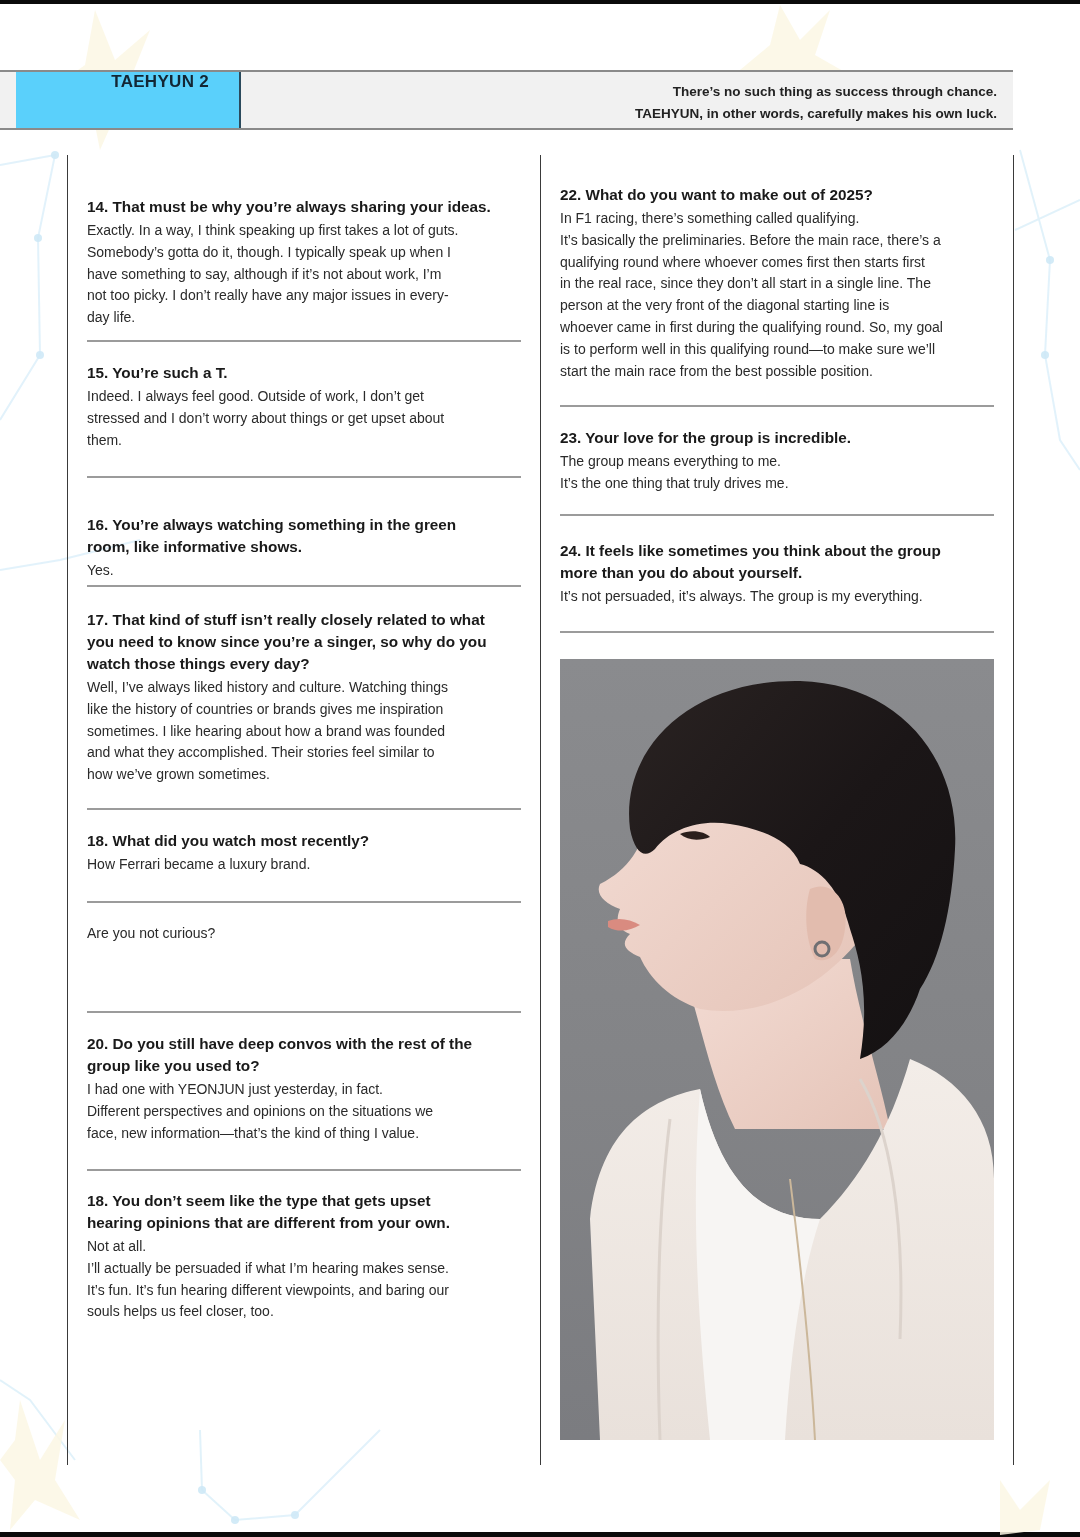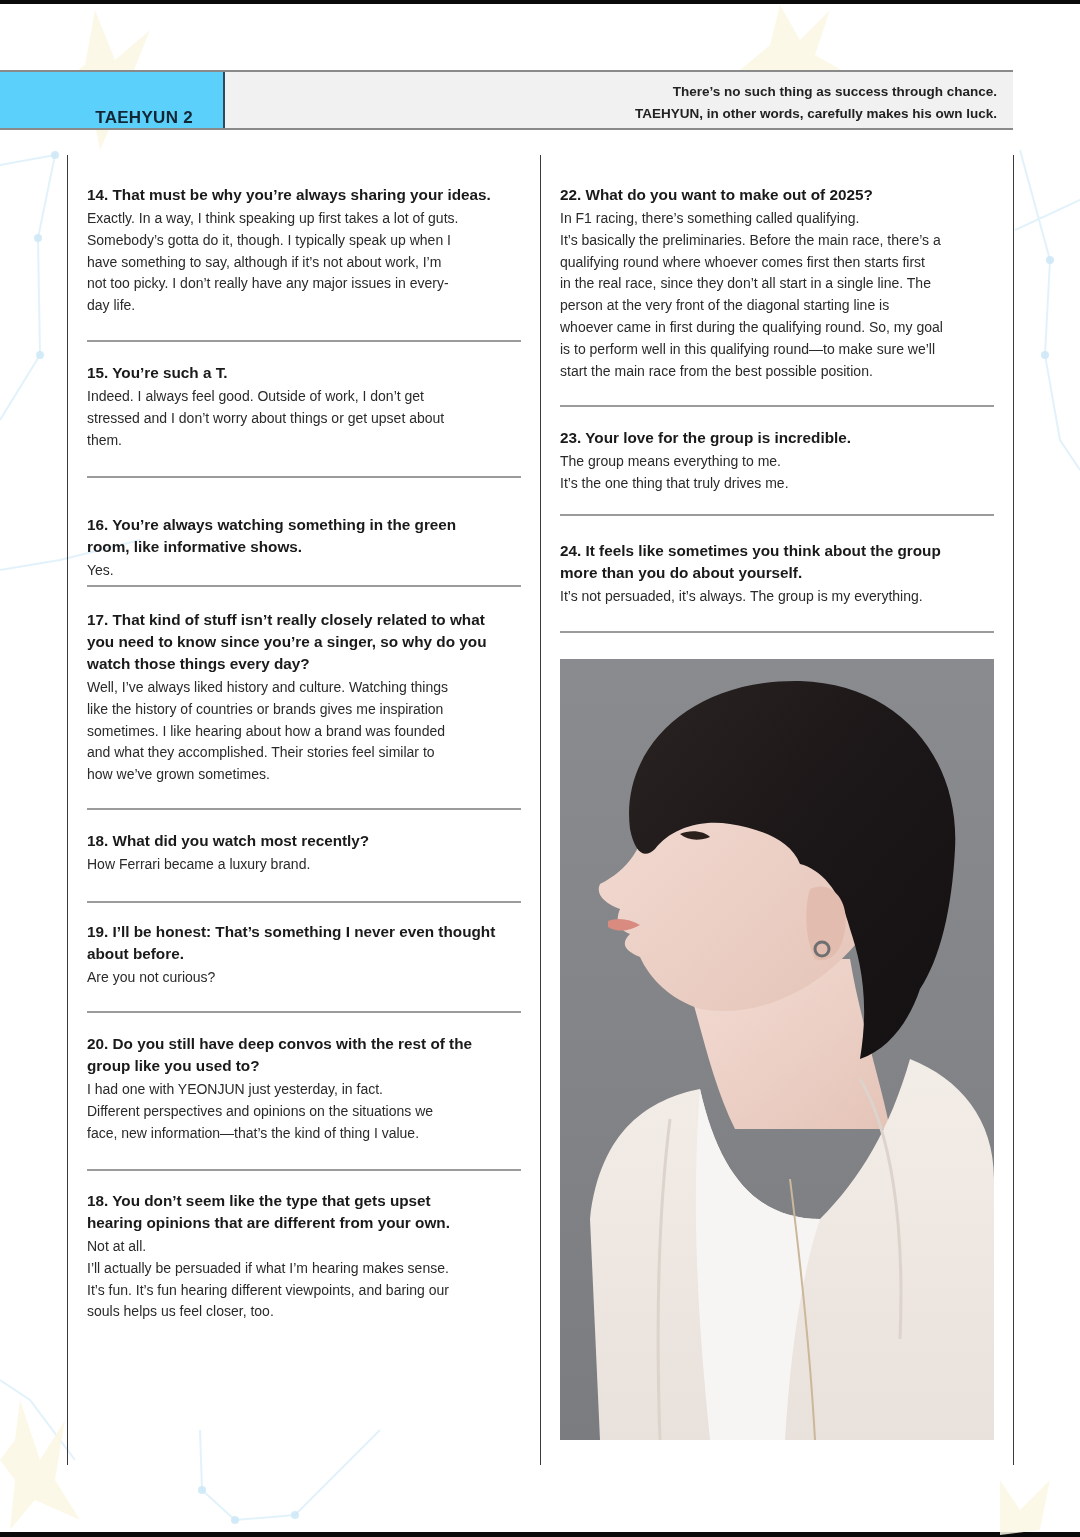--- a/index.html
+++ b/index.html
@@ -15,24 +15,24 @@
 
     .bg-decor { position: absolute; left: 0; top: 0; width: 1080px; height: 1537px; pointer-events: none; }
 
     
     .header {
       position: absolute; left: 0; top: 70px; width: 1013px; height: 60px;
       border-top: 2px solid #8a8a8a; border-bottom: 2px solid #8a8a8a;
       background: #f1f1f1;
     }
     .header-tab {
-      position: absolute; left: 0; top: 0; width: 225px; height: 56px;
+      position: absolute; left: 16px; top: 0; width: 225px; height: 56px;
       background: #5ad0fb;
       border-right: 2px solid #2b4a5c;
-      display: flex; align-items: flex-end; justify-content: flex-end;
+      display: flex; align-items: flex-start; justify-content: flex-end;
       padding-right: 30px;
     }
     .header-tab span {
       font-family: "Liberation Sans", sans-serif;
       font-weight: bold; font-size: 17px; letter-spacing: 0.3px; color: #132634;
     }
     .header-tagline {
       position: absolute; right: 16px; top: 9px; text-align: right;
       font-family: "Liberation Sans", sans-serif;
       font-weight: bold; font-size: 13.5px; line-height: 21.5px; color: #222;
@@ -108,21 +108,21 @@
     <div>There’s no such thing as success through chance.</div>
     <div>TAEHYUN, in other words, carefully makes his own luck.</div>
   </div>
 </div>
 
 <div class="vrule" style="left:67px; top:155px; height:1310px;"></div>
 <div class="vrule" style="left:540px; top:155px; height:1310px;"></div>
 <div class="vrule" style="left:1013px; top:155px; height:1310px;"></div>
 
 <div class="col col-left">
-  <div class="qa" style="top:0px;">
+  <div class="qa" style="top:12px;">
     <div class="q">14. That must be why you’re always sharing your ideas.</div>
     <div class="a">Exactly. In a way, I think speaking up first takes a lot of guts.
 Somebody’s gotta do it, though. I typically speak up when I
 have something to say, although if it’s not about work, I’m
 not too picky. I don’t really have any major issues in every-
 day life.</div>
   </div>
   <div class="sep" style="top:156px;"></div>
 
   <div class="qa" style="top:178px;">
@@ -152,22 +152,20 @@
   </div>
   <div class="sep" style="top:624px;"></div>
 
   <div class="qa" style="top:646px;">
     <div class="q">18. What did you watch most recently?</div>
     <div class="a">How Ferrari became a luxury brand.</div>
   </div>
   <div class="sep" style="top:717px;"></div>
 
   <div class="qa" style="top:737px;">
-    <div class="q" style="white-space:pre-line;">19. I’ll be honest: That’s something I never even thought
-about before.</div>
     <div class="a">Are you not curious?</div>
   </div>
   <div class="sep" style="top:827px;"></div>
 
   <div class="qa" style="top:849px;">
     <div class="q" style="white-space:pre-line;">20. Do you still have deep convos with the rest of the
 group like you used to?</div>
     <div class="a">I had one with YEONJUN just yesterday, in fact.
 Different perspectives and opinions on the situations we
 face, new information—that’s the kind of thing I value.</div>

